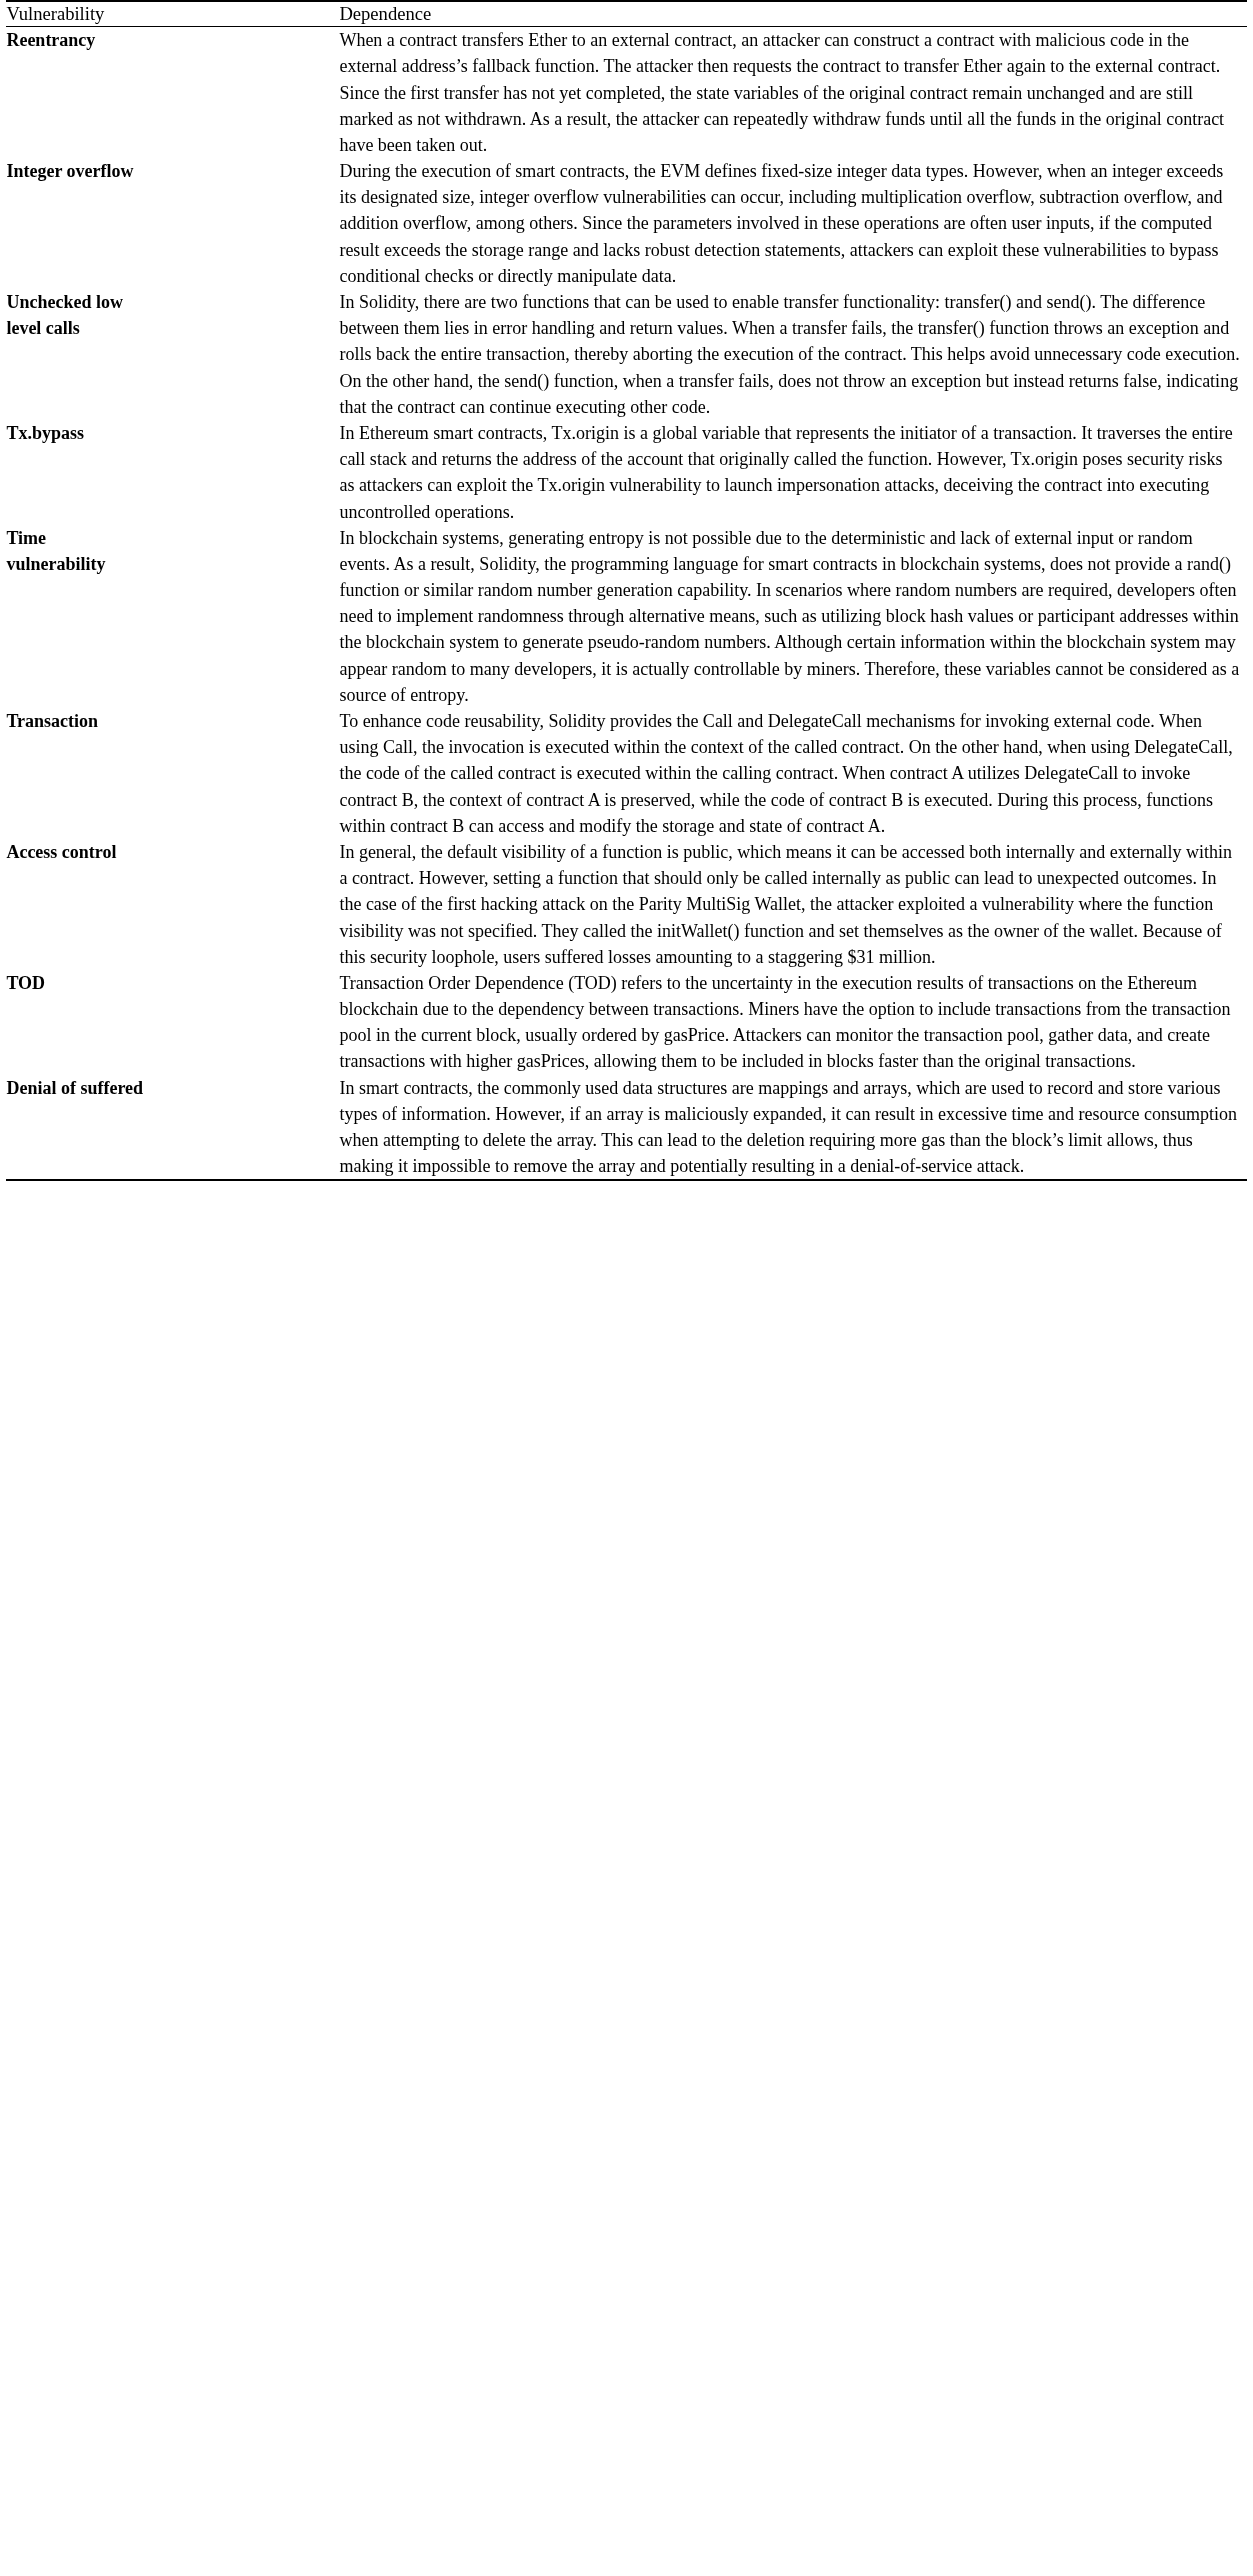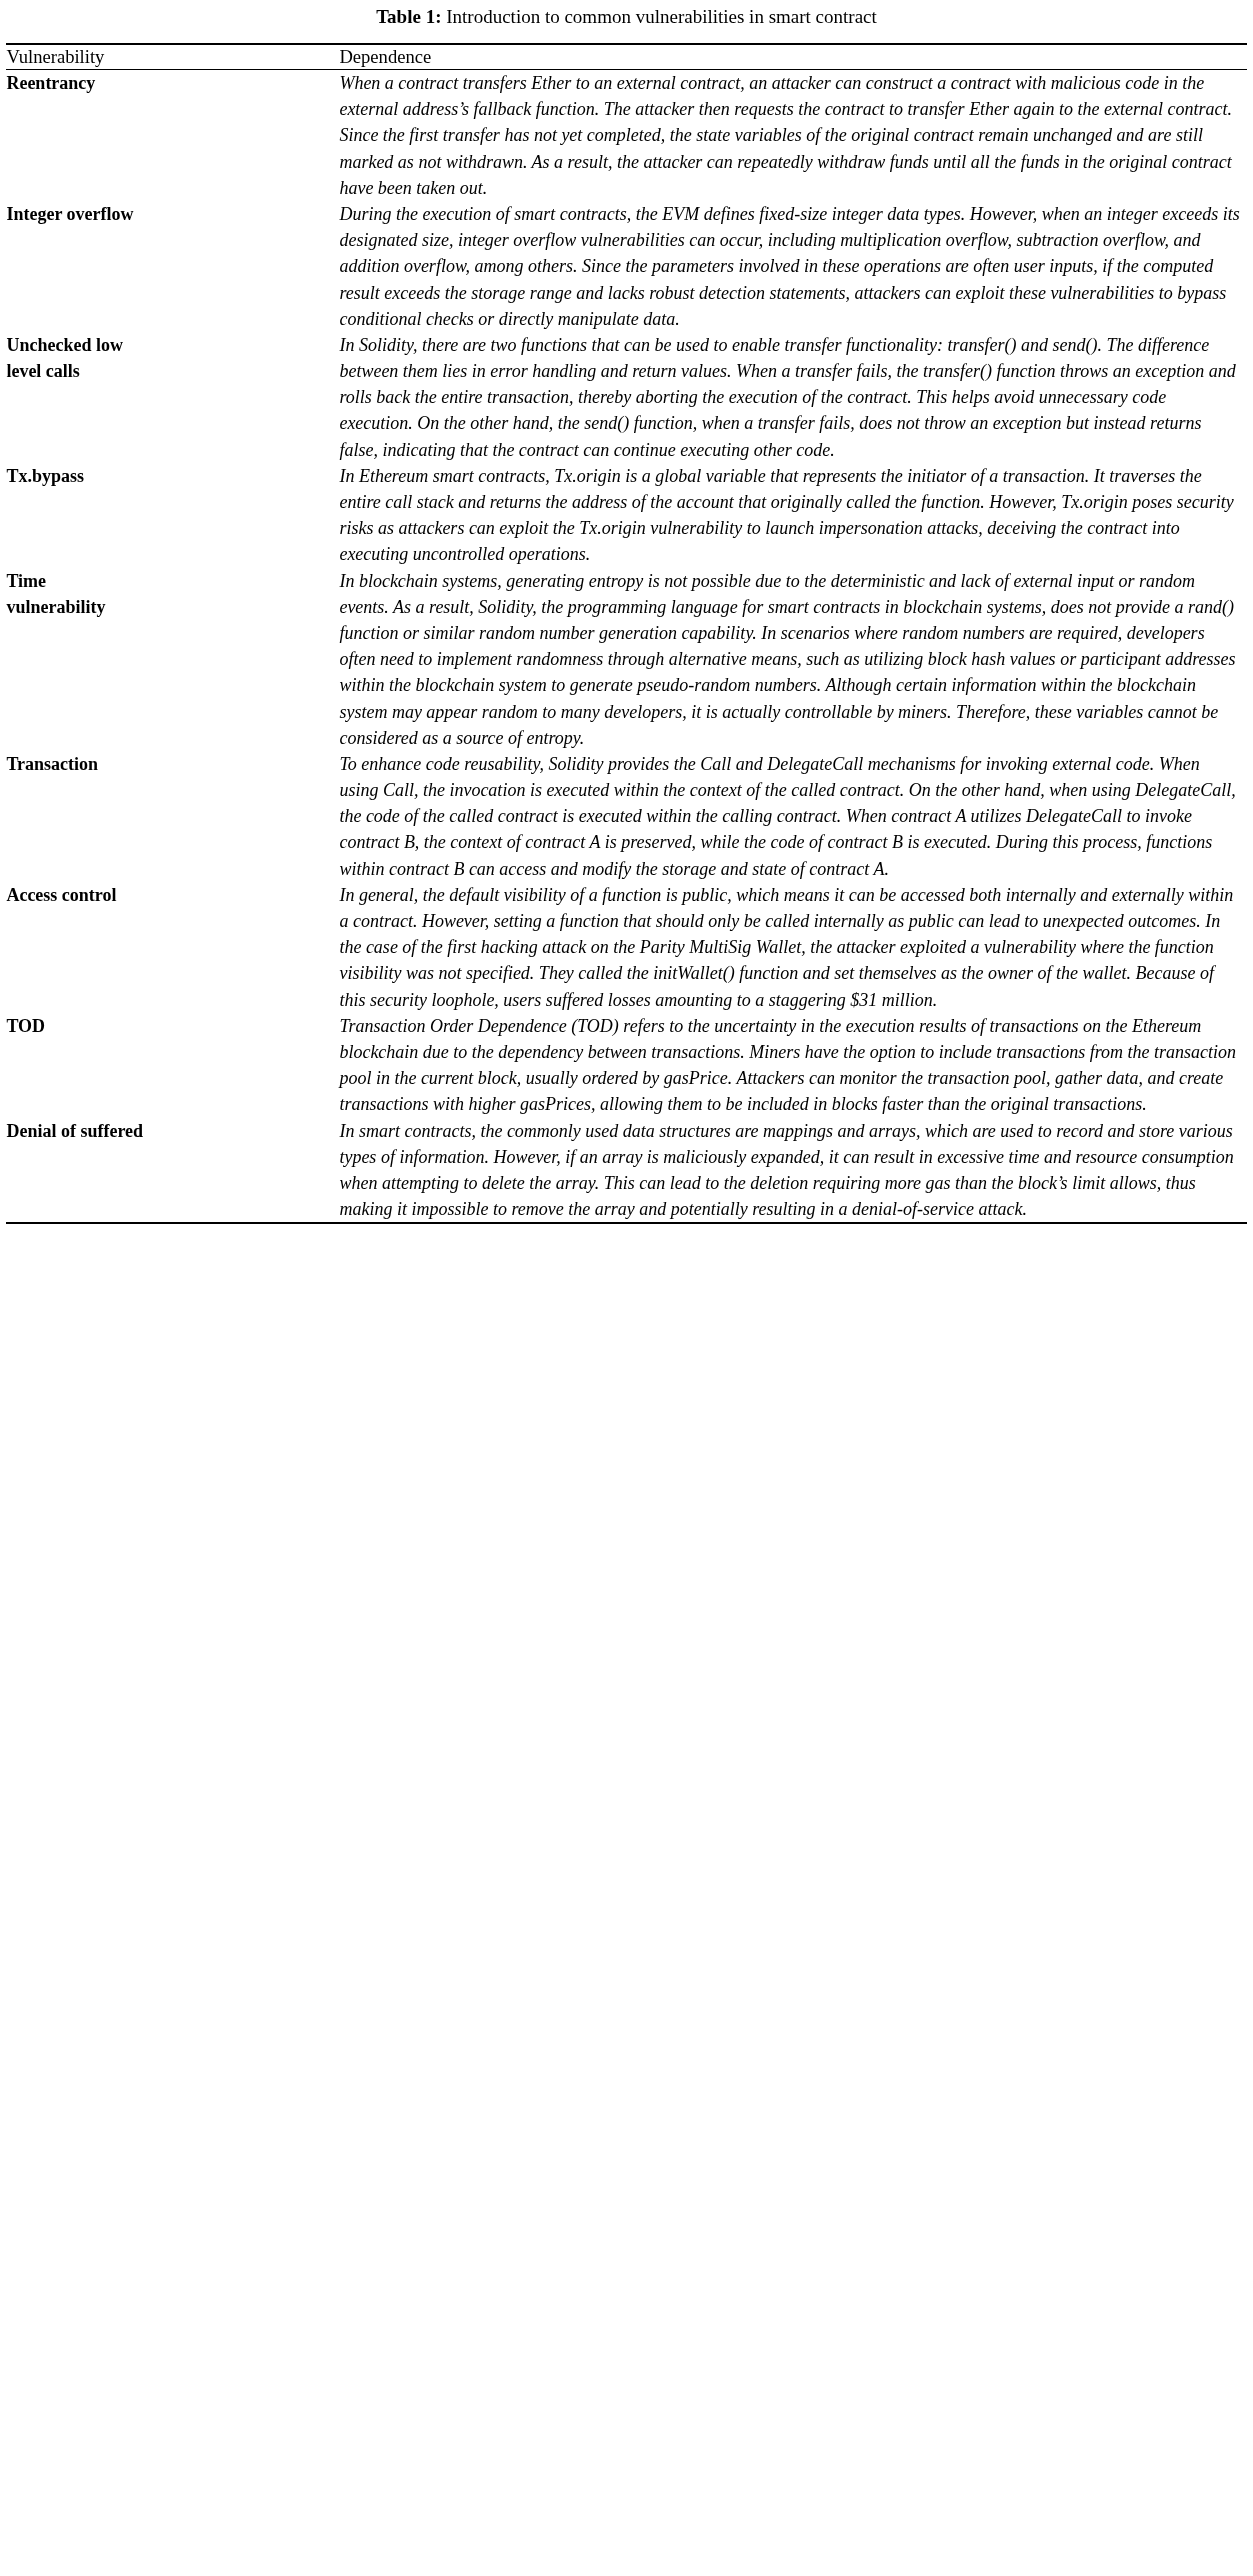--- a/index.html
+++ b/index.html
@@ -82,32 +82,27 @@
     padding-right: 5.1px;
   }
 
   .vuln-label {
     display: block;
     white-space: pre-line;
     font-weight: bold;
   }
   .desc-text {
     display: block;
-    font-style: italic;
   }
 </style>
 </head>
 <body>
 
 <div class="page">
 
-  <div class="caption">
-    <span class="caption-label">Table 1:</span>
-    <span class="caption-text">Introduction to common vulnerabilities in smart contract</span>
-  </div>
 
   <div class="rule-top"></div>
 
   <table class="tbl">
     <colgroup>
       <col class="c-vuln">
       <col class="c-desc">
     </colgroup>
     <thead>
       <tr>

